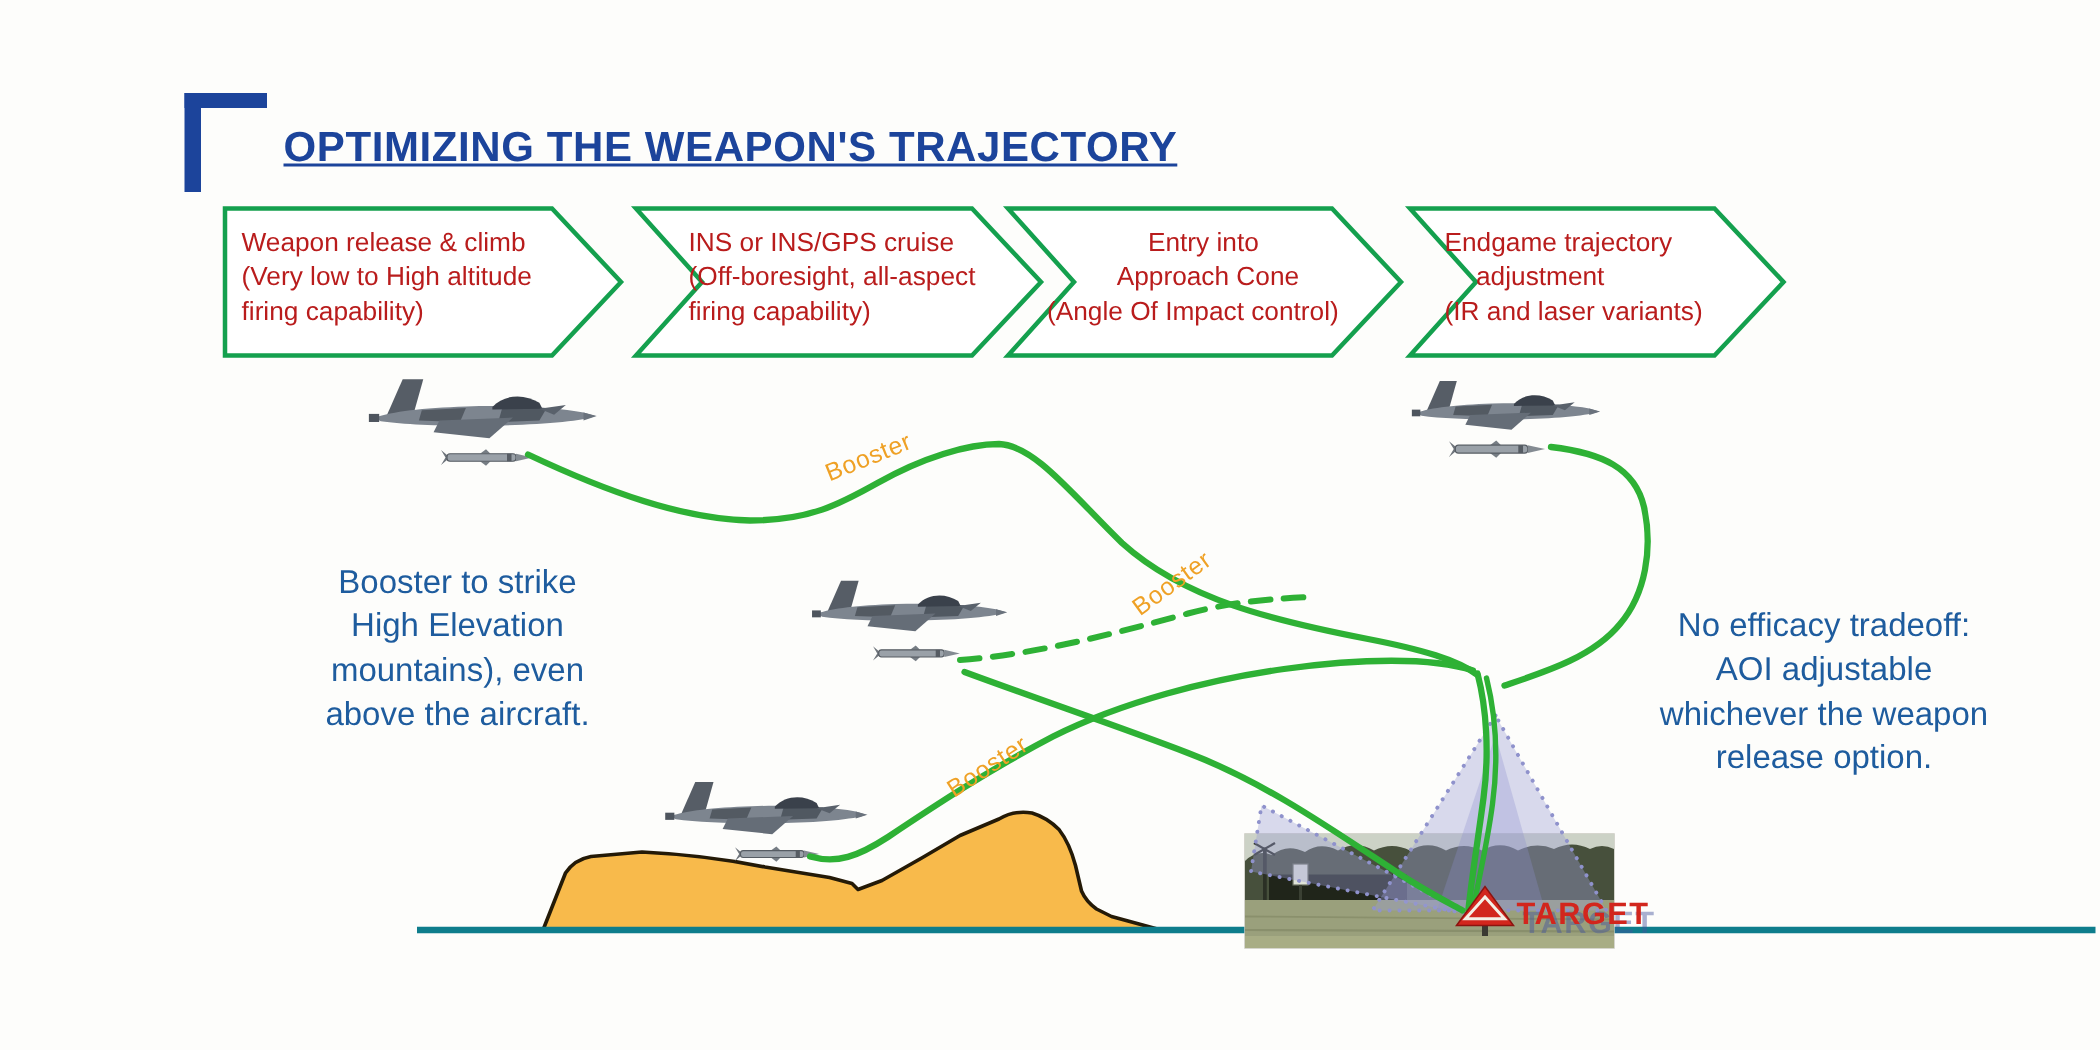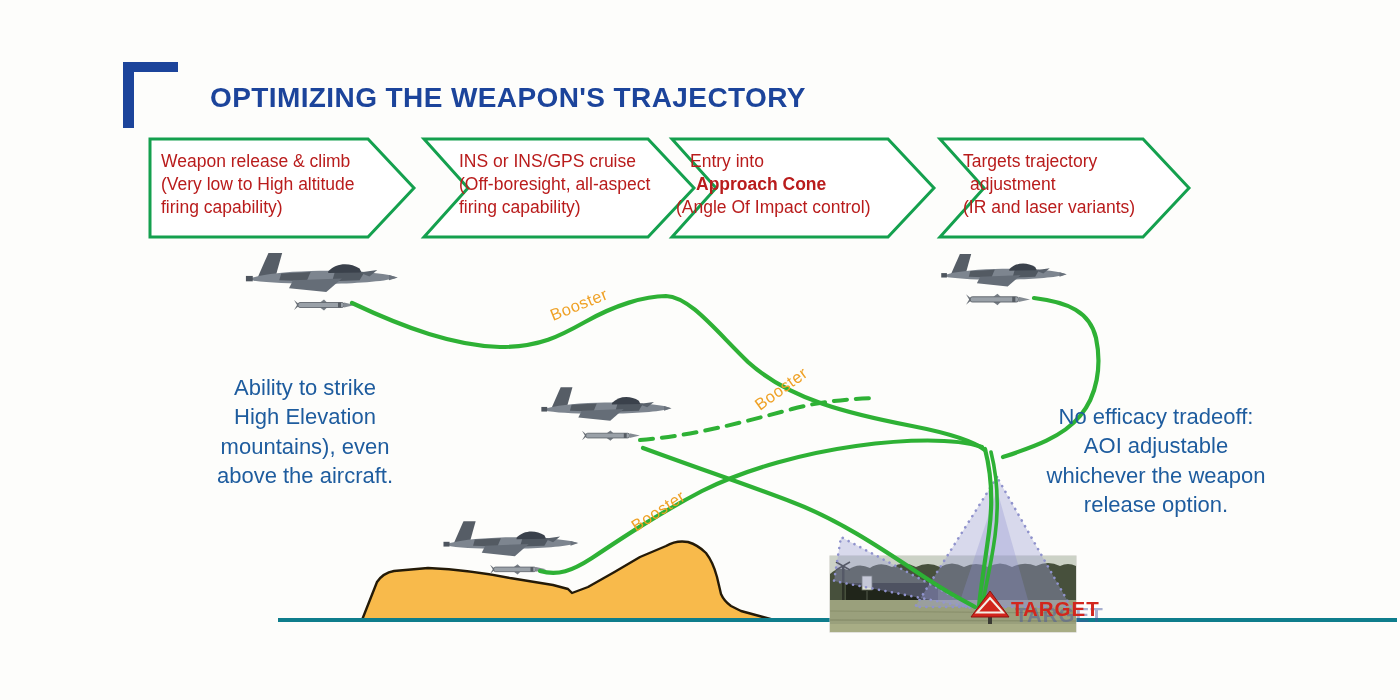--- a/index.html
+++ b/index.html
@@ -11,45 +11,45 @@
   .stage{position:absolute;left:0;top:0;width:1400px;height:700px;}
   svg{position:absolute;left:0;top:0;}
 
   
   .bracket{
     position:absolute;left:123px;top:62px;width:44px;height:56px;
     border-left:11px solid var(--title-blue);
     border-top:10px solid var(--title-blue);
   }
   .title{
-    position:absolute;left:210px;top:82px;
+    position:absolute;left:189px;top:82px;
     font-size:28px;font-weight:bold;letter-spacing:.4px;
-    color:var(--title-blue);white-space:nowrap;
+    color:var(--title-blue);white-space:nowrap;text-decoration:underline;
   }
 
   
   .step-text{
     position:absolute;font-size:17.5px;line-height:1.32;color:#b91c1c;
     white-space:nowrap;
   }
   .step-text.s1{left:161px;top:150px;}
   .step-text.s2{left:459px;top:150px;}
-  .step-text.s3{left:676px;top:150px;}
+  .step-text.s3{left:698px;top:150px;text-align:center;}
   .step-text.s4{left:963px;top:150px;}
   .step-text.s3 .l1{margin-left:14px;}
-  .step-text.s3 .l2{margin-left:20px;font-weight:bold;}
-  .step-text.s4 .l2{margin-left:7px;}
+  .step-text.s3 .l2{margin-left:20px;}
+  .step-text.s4 .l2{margin-left:21px;}
 
   
   .note{
     position:absolute;text-align:center;color:var(--note-blue);
     font-size:22px;line-height:1.33;
   }
   .note.left{left:180px;top:373px;width:250px;}
-  .note.right{left:988px;top:402px;width:336px;}
+  .note.right{left:1048px;top:402px;width:336px;}
 
   
   .chev{fill:#ffffff;stroke:var(--chevron-green);stroke-width:3;stroke-linejoin:miter;}
   .traj{fill:none;stroke:var(--trajectory-green);stroke-width:4.2;stroke-linecap:round;}
   .traj.dashed{stroke-dasharray:13 9;stroke-width:4;}
   .traj.thin{stroke-width:3.6;}
   .booster-txt{fill:var(--booster-orange);font-size:16.5px;font-family:"Liberation Sans",sans-serif;letter-spacing:.5px;}
   .mountain{fill:var(--mountain-fill);stroke:#241a07;stroke-width:2.4;stroke-linejoin:round;}
   .ground{stroke:var(--ground-teal);stroke-width:4.2;}
   .cone{fill:rgba(155,158,214,0.38);stroke:#8f92cc;stroke-width:2.6;stroke-dasharray:0.1 6.5;stroke-linecap:round;stroke-linejoin:round;}
@@ -181,27 +181,27 @@
     <div class="l1">INS or INS/GPS cruise</div>
     <div class="l2">(Off-boresight, all-aspect</div>
     <div class="l3">firing capability)</div>
   </div>
   <div class="step-text s3">
     <div class="l1">Entry into</div>
     <div class="l2">Approach Cone</div>
     <div class="l3">(Angle Of Impact control)</div>
   </div>
   <div class="step-text s4">
-    <div class="l1">Targets trajectory</div>
+    <div class="l1">Endgame trajectory</div>
     <div class="l2">adjustment</div>
     <div class="l3">(IR and laser variants)</div>
   </div>
 
   <div class="note left">
-    <div>Ability to strike</div>
+    <div>Booster to strike</div>
     <div>High Elevation</div>
     <div>mountains), even</div>
     <div>above the aircraft.</div>
   </div>
   <div class="note right">
     <div>No efficacy tradeoff:</div>
     <div>AOI adjustable</div>
     <div>whichever the weapon</div>
     <div>release option.</div>
   </div>

